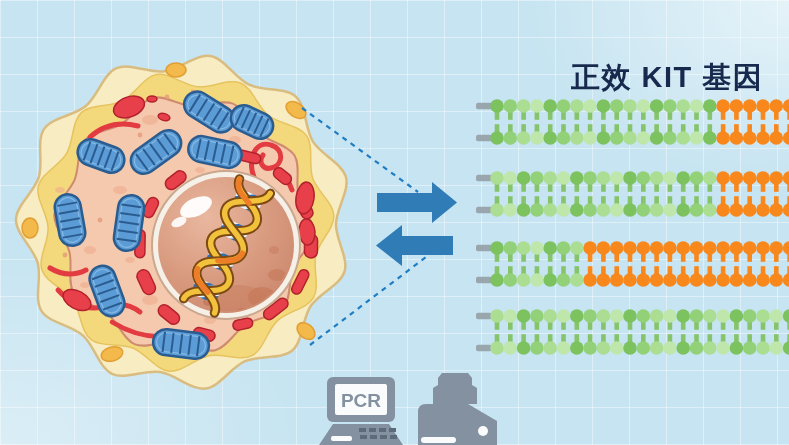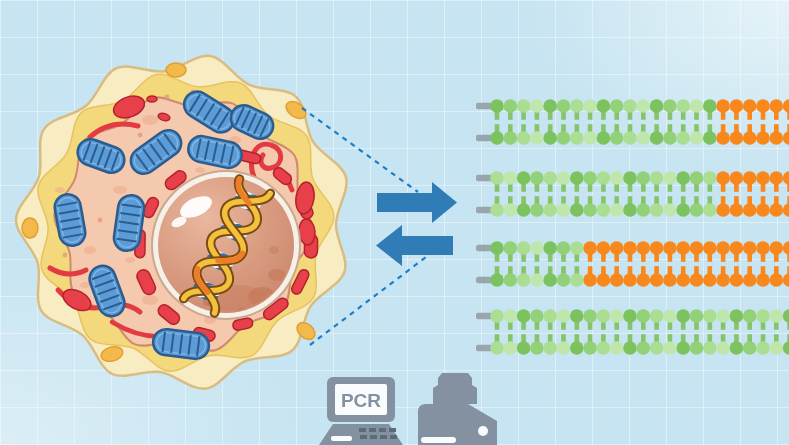--- a/index.html
+++ b/index.html
@@ -637,13 +637,14 @@
     </g>
 
     <g>
       <path d="M433,404 L433,388 L438,385 L438,378 L442,373 L468,373 L472,378 L472,385 L477,388 L477,404 Z" fill="#8391a1"></path>
       <path d="M418,445 L418,412 Q418,404 426,404 L468,404 L497,421 L497,445 Z" fill="#8391a1"></path>
       <circle cx="483" cy="431" r="5" fill="#fafbfc"></circle>
       <rect x="421" y="437" width="35" height="6" rx="3" fill="#fafbfc"></rect>
     </g>
   </svg>
 
+  <div class="gene-title">正效 KIT 基因</div>
 </div>
 
 </body></html>

